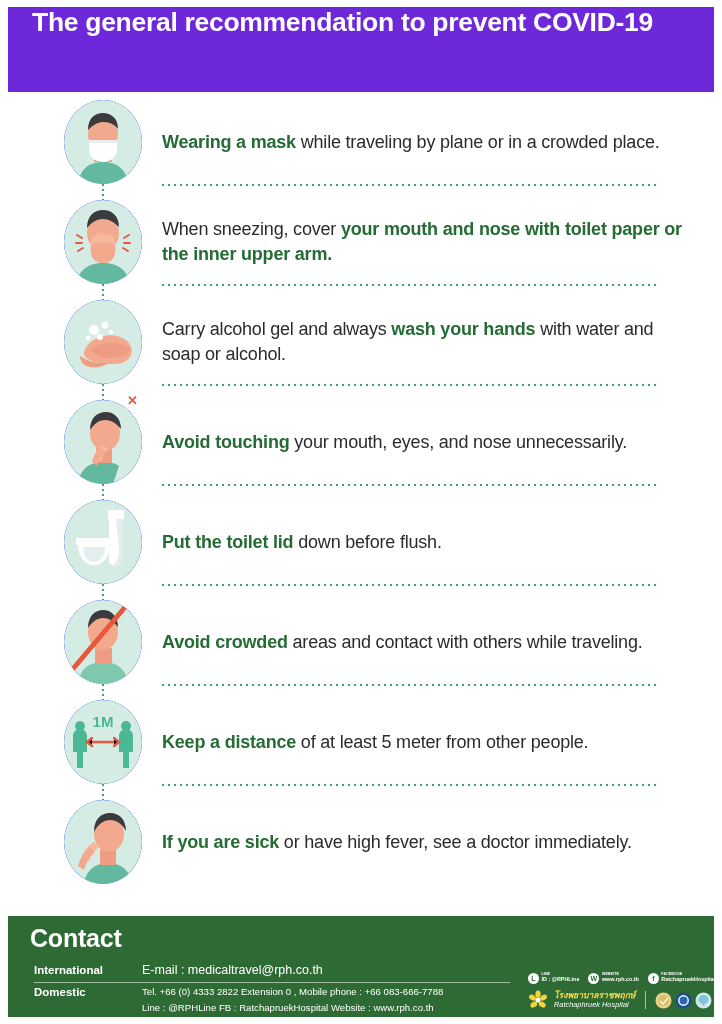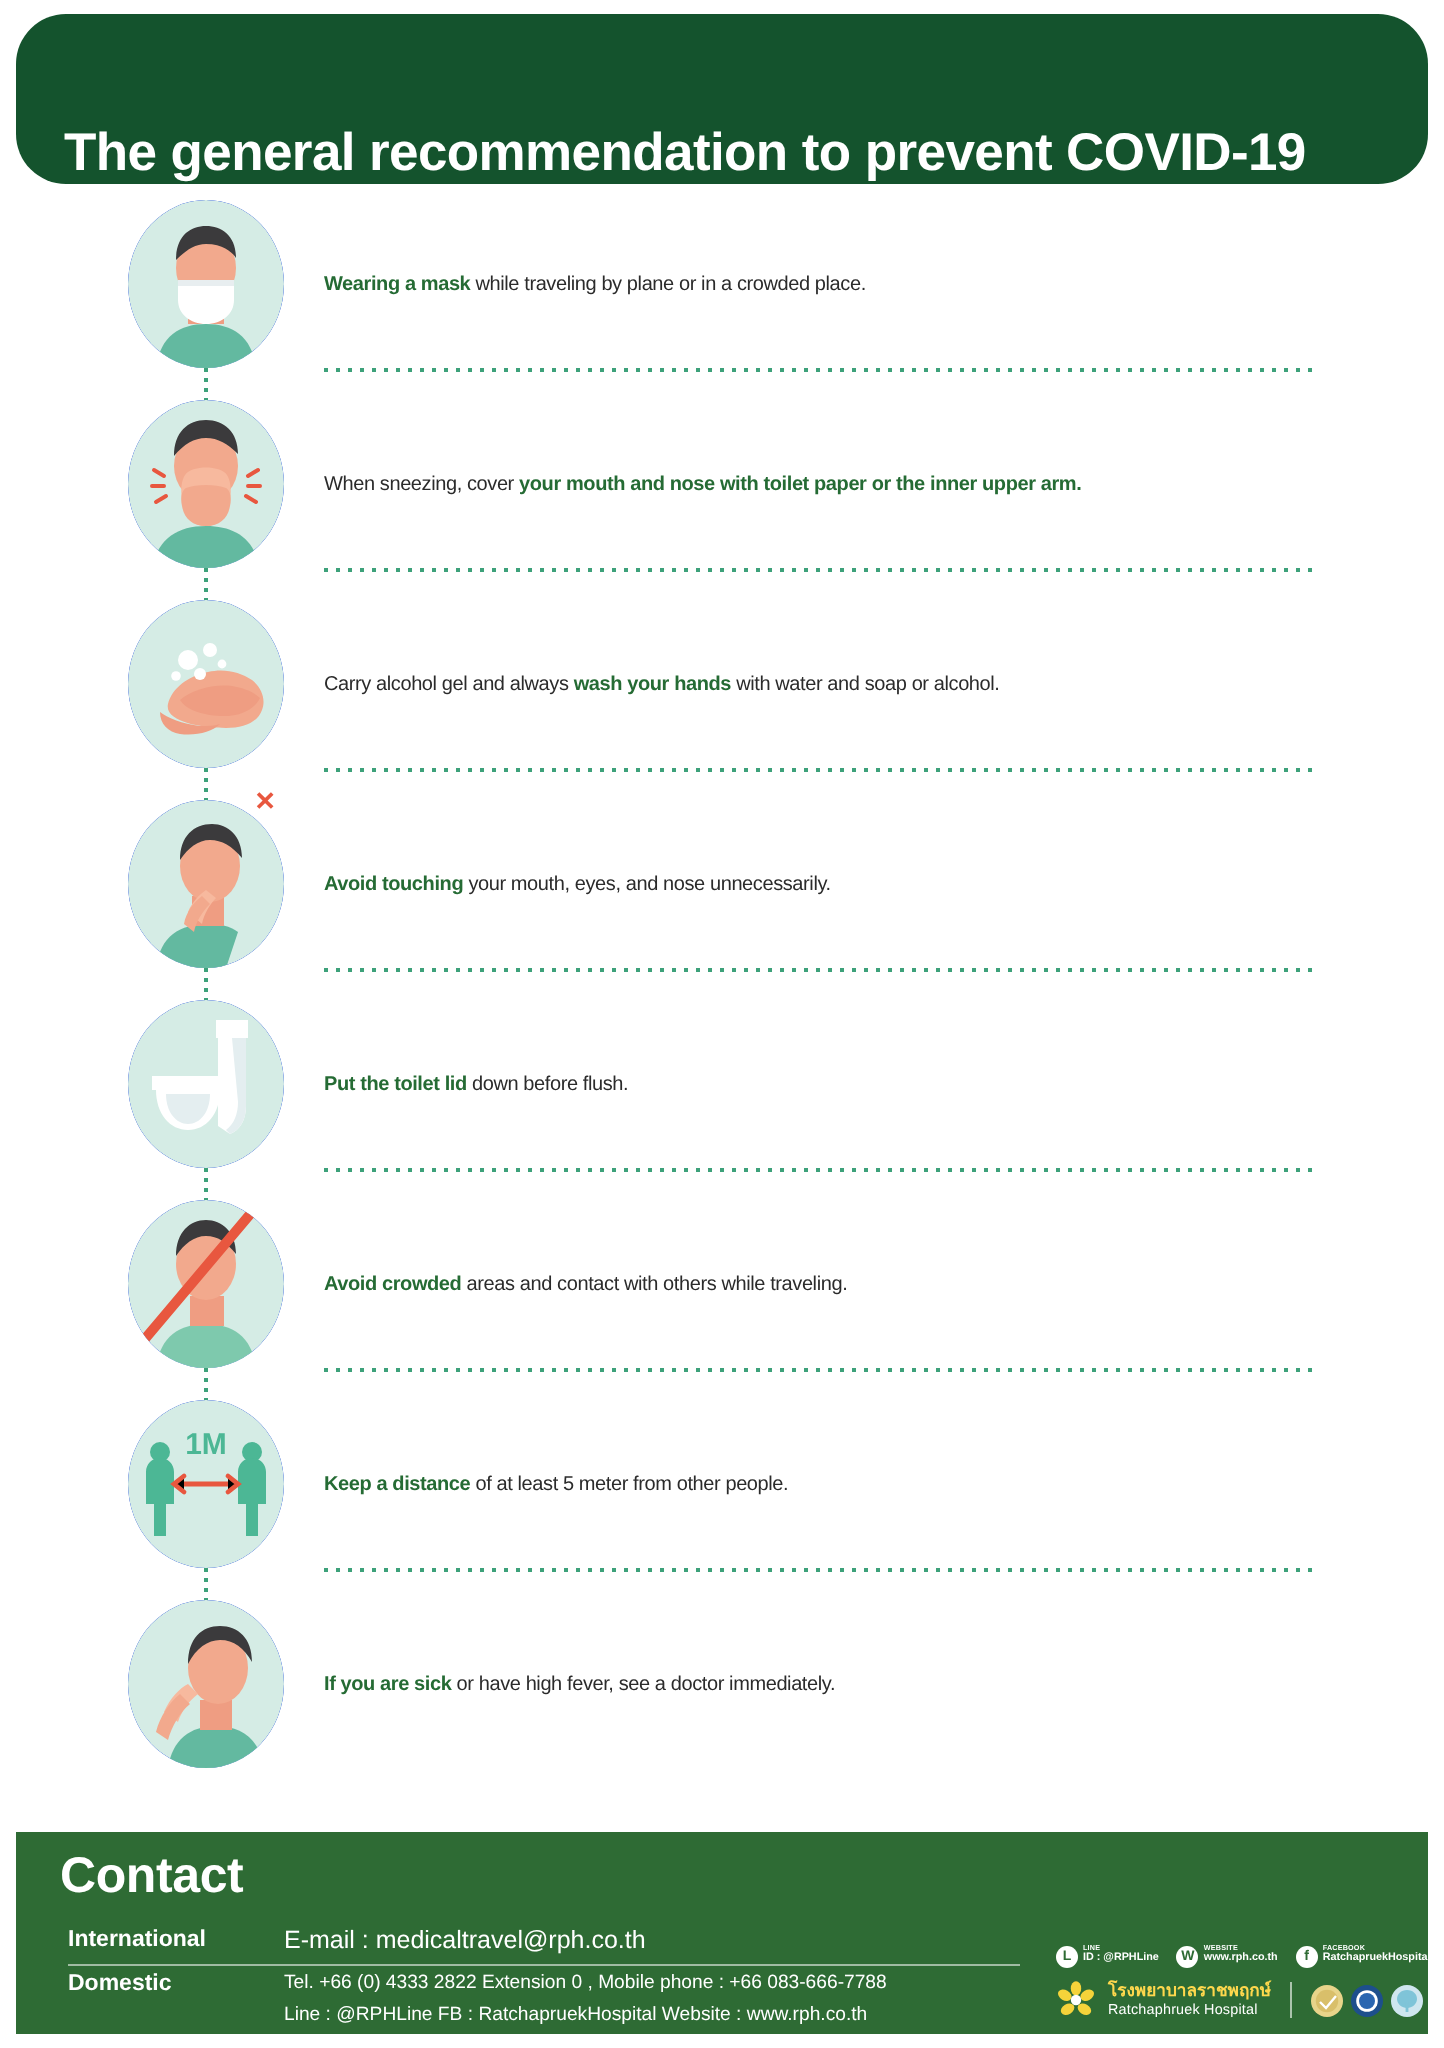--- a/index.html
+++ b/index.html
@@ -23,25 +23,24 @@
     box-sizing: border-box;
   }
 
   
   .header {
     position: absolute;
     left: 8px;
     top: 7px;
     width: 706px;
     height: 85px;
-    background: #14532d;
+    background: #6d28d9;
     box-sizing: border-box;
     display: flex;
-    align-items: flex-end;
-    border-radius: 25px;
+    align-items: flex-start;
   }
   .header-title {
     color: #ffffff;
     font-size: 26.5px;
     font-weight: bold;
     letter-spacing: -0.3px;
     padding-left: 24px;
     white-space: nowrap;
   }
 
@@ -90,21 +89,21 @@
   .row .text-col {
     position: absolute;
     left: 162px;
     top: 0;
     width: 530px;
     height: 100px;
     display: flex;
     align-items: center;
   }
   .row-text {
-    font-size: 10px;
+    font-size: 18px;
     line-height: 25px;
     color: #2b2b2b;
     letter-spacing: -0.2px;
   }
   .row-text .hl {
     color: #256b34;
     font-weight: bold;
   }
   .separator {
     position: absolute;
@@ -247,21 +246,21 @@
   
   .logo-lockup {
     position: absolute;
     left: 520px;
     top: 74px;
     display: flex;
     align-items: center;
     gap: 6px;
   }
   .flower { position: relative; width: 20px; height: 20px; flex: 0 0 auto; }
-  .logo-names { line-height: 1.12; }
+  .logo-names { line-height: 1.12; font-style: italic; }
   .logo-th {
     display: block;
     color: #ffd84d;
     font-size: 8.6px;
     font-weight: bold;
     white-space: nowrap;
   }
   .logo-en {
     display: block;
     color: #ffffff;

